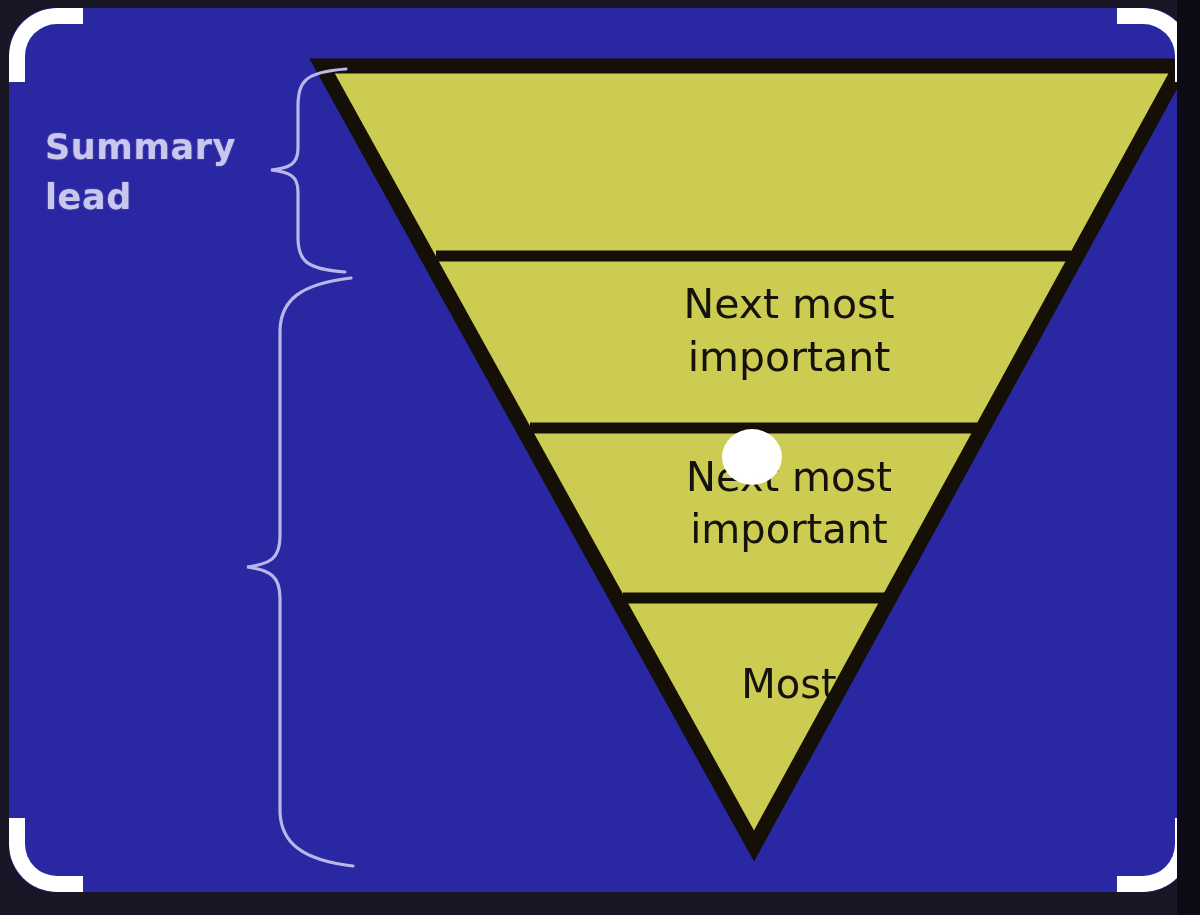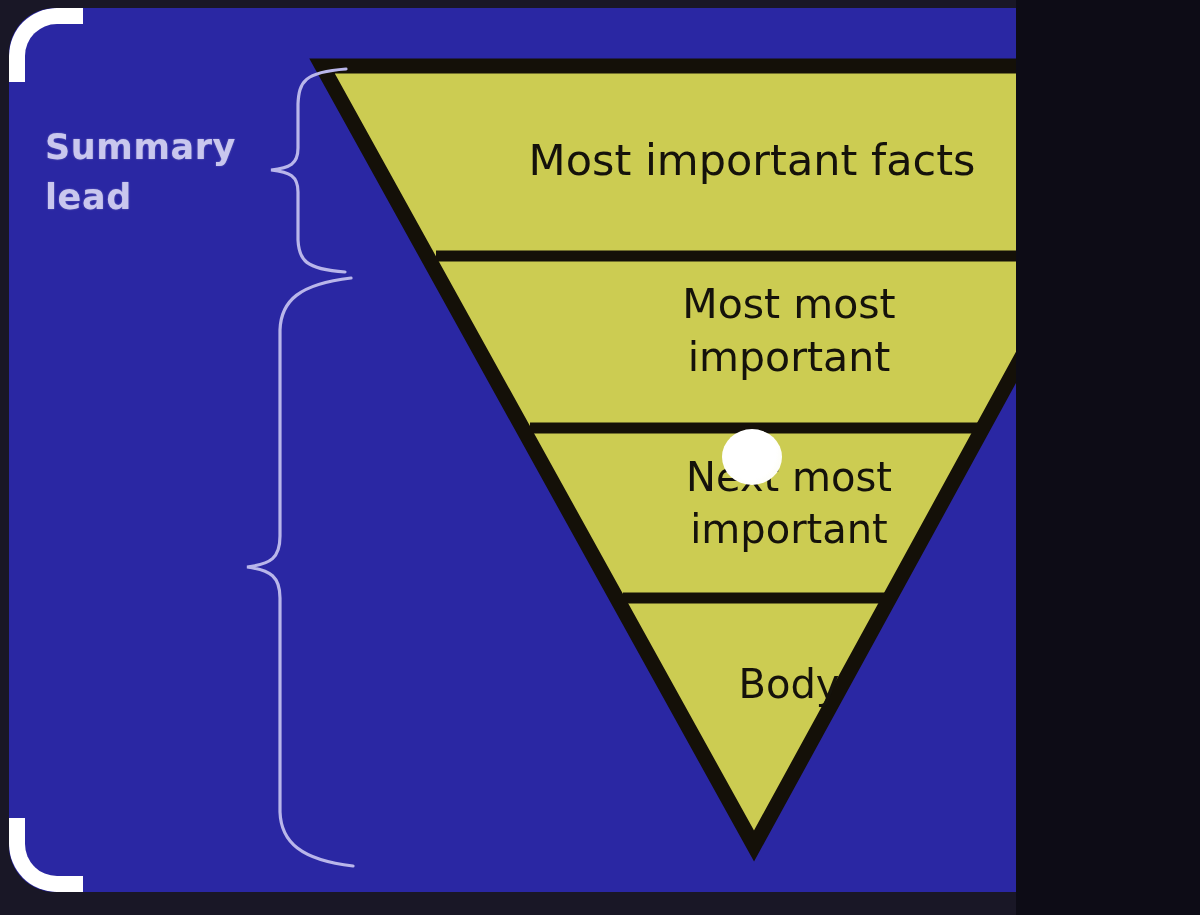--- a/index.html
+++ b/index.html
@@ -3,21 +3,21 @@
 <meta charset="utf-8">
 <title>Inverted Pyramid Diagram</title>
 <style>
   html, body {
     margin: 0;
     padding: 0;
     background: #0d0c16;
   }
   #stage {
     position: relative;
-    width: 1016px;
+    width: 1177px;
     height: 915px;
     background: #191726;
     overflow: hidden;
     font-family: "DejaVu Sans", sans-serif;
   }
 
   
   #slide {
     position: absolute;
     left: 9px;
@@ -137,29 +137,28 @@
                C 271,550 262,556 238,559
                C 262,562 271,569 271,590
                L 271,804
                C 272,834 292,852 344,858" fill="none" stroke="#b9b6ea" stroke-width="3.2" stroke-linecap="round"></path>
     </svg>
 
     <div class="side-label" id="label-summary">Summary
 lead</div>
 
 
-    <div class="band-text" id="text-band-0">Most important facts</div>
 
-    <div class="band-text" id="text-band-1">Most most
+    <div class="band-text" id="text-band-1">Next most
 important</div>
 
     <div class="band-text" id="text-band-2">Next most
 important</div>
 
-    <div class="band-text" id="text-band-3">Body</div>
+    <div class="band-text" id="text-band-3">Most</div>
 
     <div id="laser-dot"></div>
 
     <div class="corner tl"></div>
     <div class="corner tr"></div>
     <div class="corner bl"></div>
     <div class="corner br"></div>
 
   </div>
 </div>

